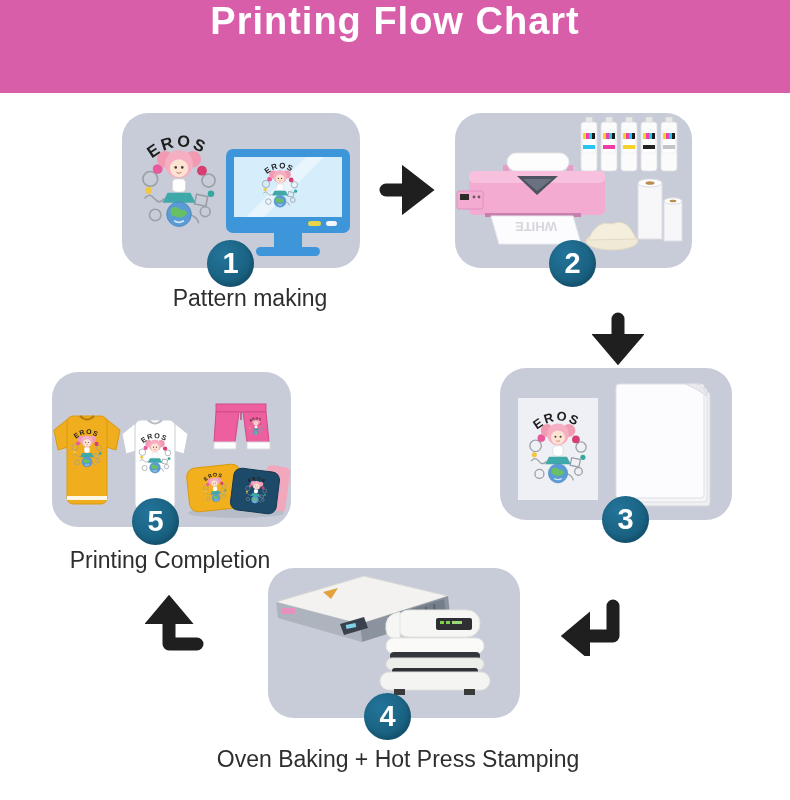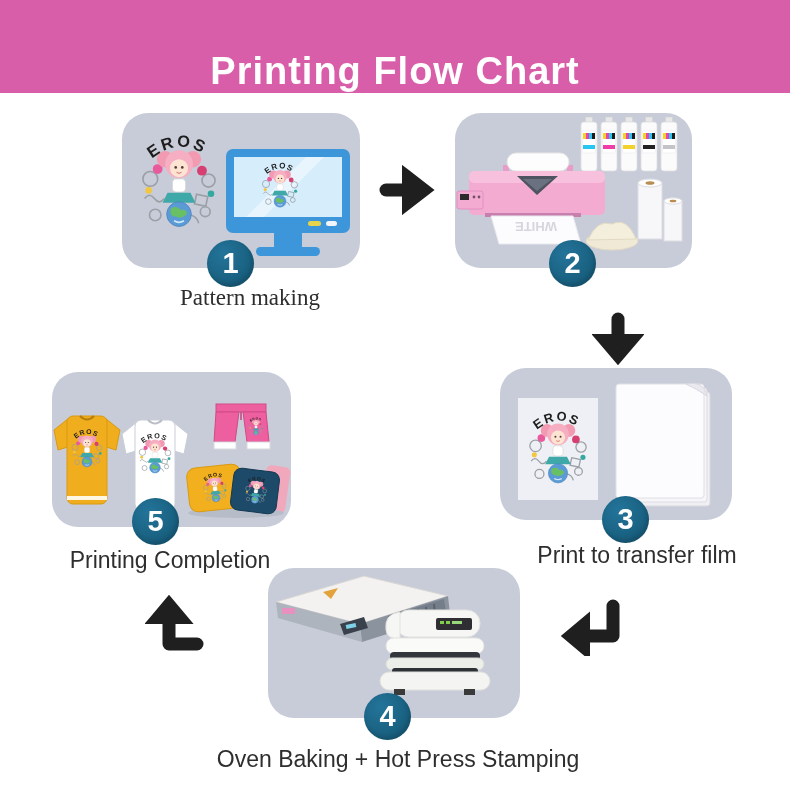--- a/index.html
+++ b/index.html
@@ -3,21 +3,21 @@
 <meta charset="utf-8">
 <style>
   html,body { margin:0; padding:0; background:#ffffff; }
   .stage {
     position:relative; width:790px; height:800px; overflow:hidden;
     background:#ffffff; font-family:"Liberation Sans", sans-serif;
   }
   .banner {
     position:absolute; left:0; top:0; width:790px; height:93px;
     background:var(--header_bg,#d95ea9);
-    display:flex; align-items:flex-end; justify-content:center;
+    display:flex; align-items:flex-start; justify-content:center;
   }
   .banner .title { color:#ffffff; font-size:38px; font-weight:bold; letter-spacing:1px; }
   .card {
     position:absolute; background:var(--card_bg,#c8ccd8); border-radius:26px;
   }
   .card svg { display:block; width:100%; height:100%; }
   .badge {
     position:absolute; width:47px; height:47px; border-radius:50%;
     background:radial-gradient(circle at 35% 30%, #23749a, var(--badge_bg,#185e7d) 70%);
     color:#ffffff; font-weight:bold; font-size:29px;
@@ -270,22 +270,21 @@
       </g>
     </svg>
   </div>
 
   <div class="badge" style="left:207px;top:240px;">1</div>
   <div class="badge" style="left:549px;top:240px;">2</div>
   <div class="badge" style="left:602px;top:496px;">3</div>
   <div class="badge" style="left:364px;top:693px;">4</div>
   <div class="badge" style="left:132px;top:498px;">5</div>
 
-  <div class="label" style="left:100px;top:285px;width:300px;font-family:Liberation Serif, serif;">Pattern making</div>
-  <div class="label" style="left:487px;top:542px;width:300px;">Print to transfer film</div>
+  <div class="label" style="left:100px;top:285px;width:300px;">Pattern making</div>
   <div class="label" style="left:20px;top:547px;width:300px;">Printing Completion</div>
   <div class="label" style="left:193px;top:746px;width:410px;">Oven Baking + Hot Press Stamping</div>
 
   <svg class="arrow" style="left:378px;top:165px;" width="58" height="50" viewBox="0 0 58 50">
     <path d="M8 25 H28"></path>
     <polygon class="head" points="28,8 50,25 28,42"></polygon>
   </svg>
   <svg class="arrow" style="left:592px;top:311px;" width="52" height="56" viewBox="0 0 52 56">
     <path d="M26 8 V28"></path>
     <polygon class="head" points="8,27 26,48 44,27"></polygon>

